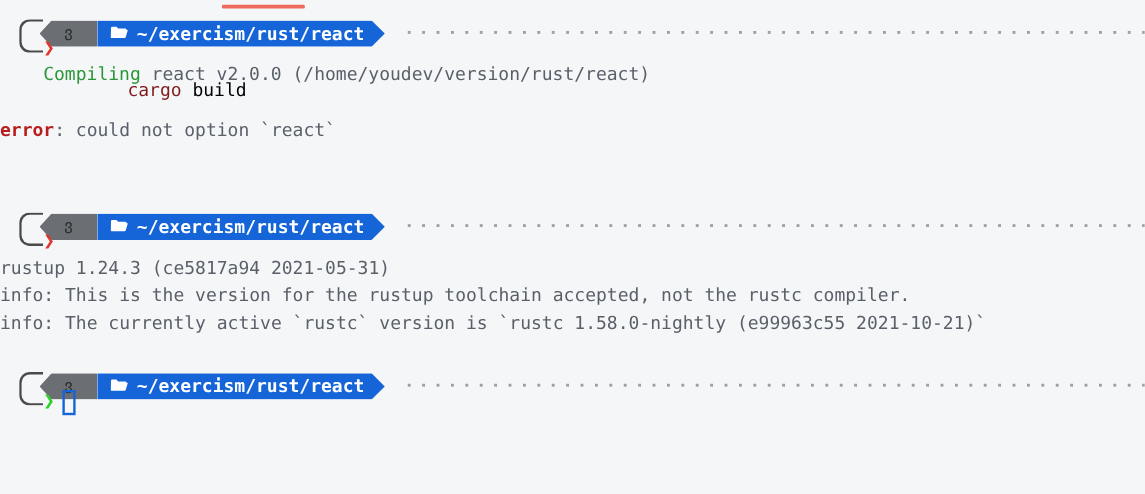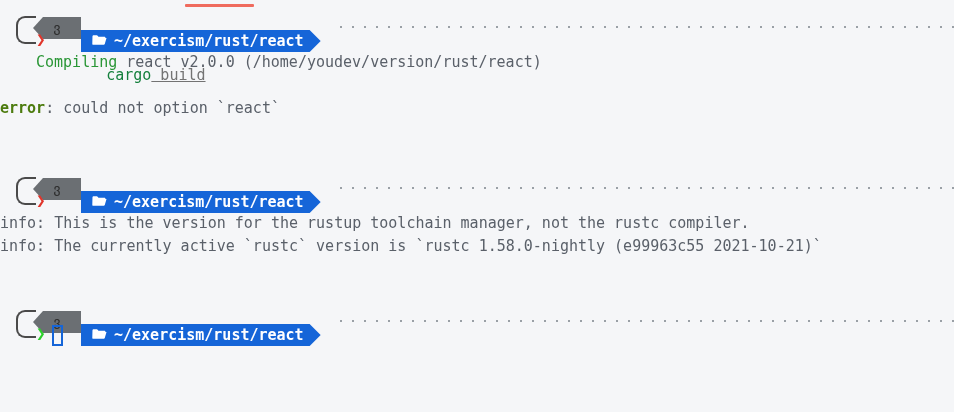--- a/index.html
+++ b/index.html
@@ -70,21 +70,21 @@
   }
   .seg-os .os-glyph {
     color: #2b2b2b;
     font-size: 13px;
     line-height: 1;
     transform: translateY(-1px);
   }
   .seg-path {
     position: absolute;
     left: 81px;
-    top: 24px;
+    top: 11px;
     height: 22px;
     background: #1565d8;
     color: #ffffff;
     display: flex;
     align-items: center;
     padding: 0 17px 0 11px;
     font-weight: bold;
     font-size: 15px;
     letter-spacing: 0px;
     clip-path: polygon(0 0, calc(100% - 11px) 0, 100% 50%, calc(100% - 11px) 100%, 0 100%);
@@ -119,22 +119,22 @@
   .arrow {
     position: absolute;
     left: 36px;
     top: 0px;
     font-weight: bold;
     font-size: 16px;
   }
   .arrow-red { color: #e0352b; }
   .arrow-green { color: #2bd02b; }
   .cmd-text { display: inline-block; margin-left: 16px; }
-  .g-green { color: #15803d; }
-  .g-gray  { color: #737373; text-decoration: underline; }
+  .g-green { color: #7f1d1d; }
+  .g-gray  { color: #000000; }
 
   
   .cursor {
     position: absolute;
     left: 52px;
     top: 1px;
     width: 11px;
     height: 21px;
     border: 2px solid #1565d8;
     box-sizing: border-box;
@@ -144,21 +144,21 @@
   
   .outline {
     position: relative;
     height: 23px;
     white-space: pre;
     color: #5a6069;
     font-size: 15px;
   }
   .indent3 { padding-left: 36px; }
   .ok-green { color: #2a9636; font-weight: normal; }
-  .err-red  { color: #4d7c0f; font-weight: bold; }
+  .err-red  { color: #b91c1c; font-weight: bold; }
   .spacer { height: 23px; }
 </style>
 </head>
 <body>
 
 <div class="term">
 
   <div class="top-rule"></div>
 
   <div class="block" style="top:6px;">
@@ -207,21 +207,22 @@
         </span>
         <span>~/exercism/rust/react</span>
       </div>
       <div class="dots"></div>
     </div>
 
     <div class="cmdline">
       <span class="arrow arrow-red">❯</span>
     </div>
 
-    <div class="outline">info: This is the version for the rustup toolchain manager, not the rustc compiler.</div>
+    <div class="outline">rustup 1.24.3 (ce5817a94 2021-05-31)</div>
+    <div class="outline">info: This is the version for the rustup toolchain accepted, not the rustc compiler.</div>
     <div class="outline">info: The currently active `rustc` version is `rustc 1.58.0-nightly (e99963c55 2021-10-21)`</div>
   </div>
 
   <div class="block" style="top:300px;">
 
     <div class="promptline">
       <div class="bracket"></div>
       <div class="seg-os">
         <span class="os-glyph">ვ</span>
       </div>

